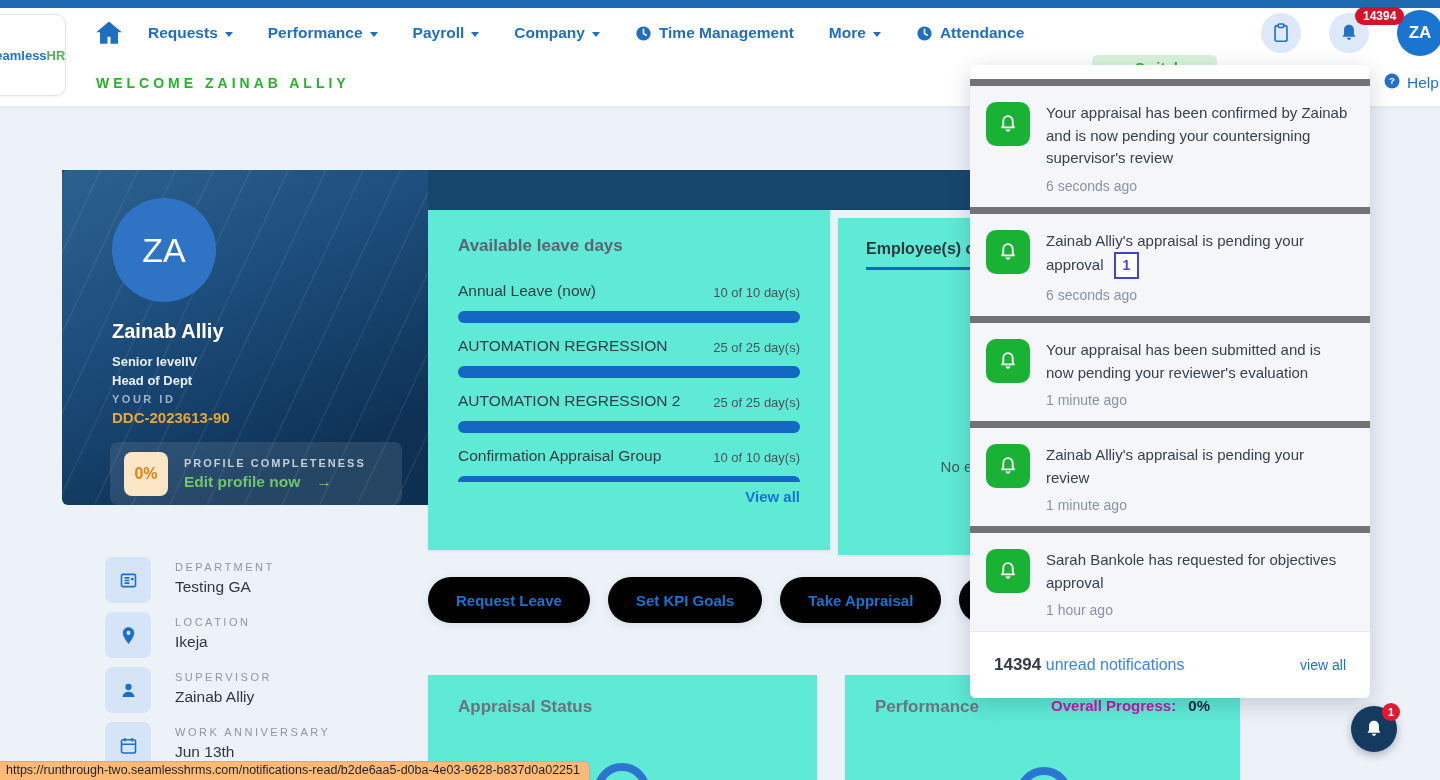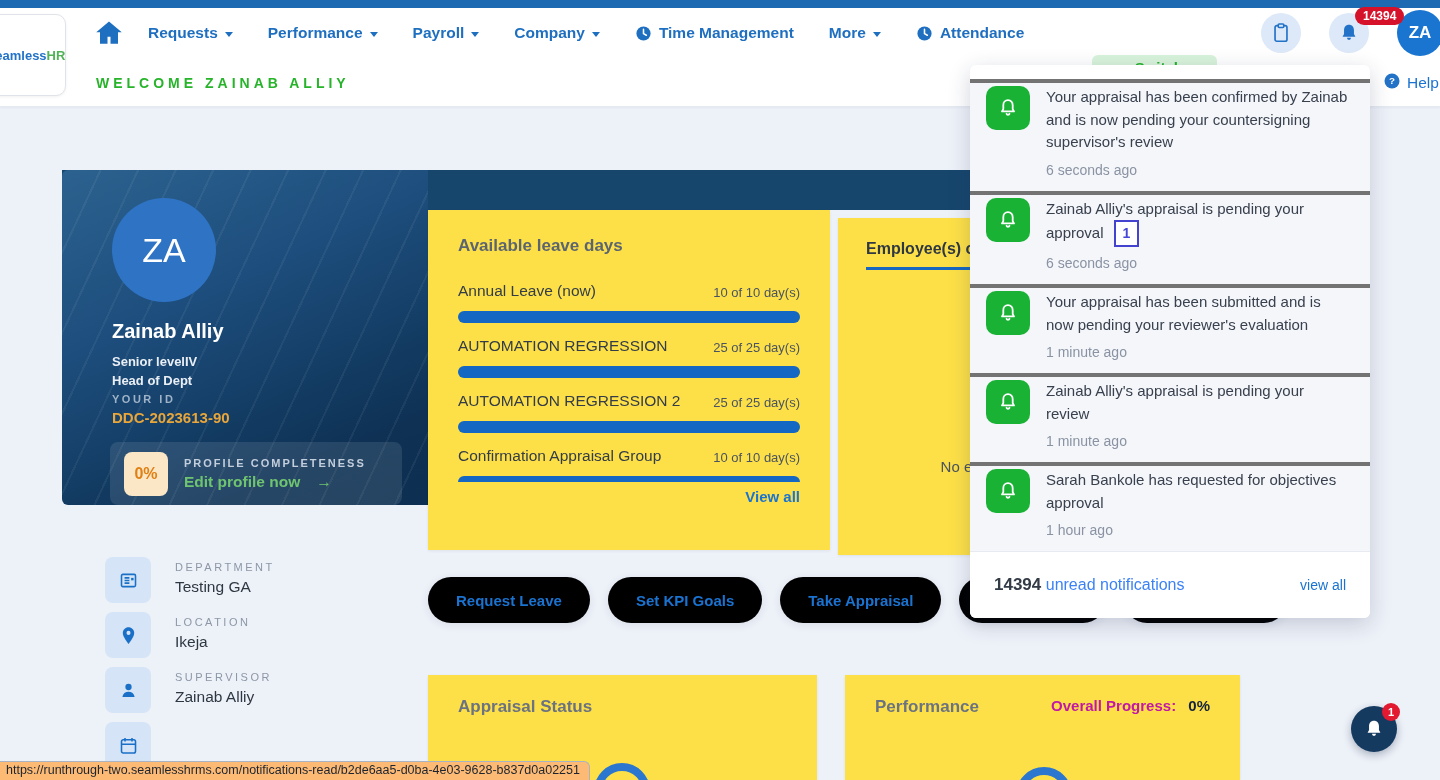--- a/index.html
+++ b/index.html
@@ -40,21 +40,21 @@
   .pc-level { position:absolute; left:50px; top:184px; color:#eaeff6; font-size:13px; font-weight:bold; }
   .pc-role { position:absolute; left:50px; top:203px; color:#eaeff6; font-size:13px; font-weight:bold; }
   .pc-idlabel { position:absolute; left:50px; top:223px; color:#9fb3c8; font-size:11px; font-weight:bold; letter-spacing:2.5px; }
   .pc-id { position:absolute; left:50px; top:239px; color:#e9a63a; font-size:15px; font-weight:bold; }
   .pc-complete { position:absolute; left:48px; top:272px; width:292px; height:63px; background:rgba(255,255,255,0.10); border-radius:8px; display:flex; align-items:center; padding:0 14px; gap:16px; }
   .pc-pct { width:44px; height:44px; background:#fbe7c6; color:#e07f13; font-weight:bold; font-size:16px; border-radius:8px; display:flex; align-items:center; justify-content:center; flex:none; }
   .pc-clabel { color:#c3cedd; font-size:11px; font-weight:bold; letter-spacing:2px; }
   .pc-edit { color:#6fc470; font-size:15.5px; font-weight:bold; margin-top:4px; cursor:pointer; display:flex; gap:16px; align-items:center; }
 
   
-  .card { position:absolute; background:#fde047; box-shadow:0 1px 3px rgba(30,50,90,.07); }
+  .card { position:absolute; background:#5eead4; box-shadow:0 1px 3px rgba(30,50,90,.07); }
   .leave-card { left:428px; top:210px; width:402px; height:340px; padding:26px 30px 0 30px; }
   .leave-title { color:#5b6470; font-size:17px; font-weight:bold; margin-bottom:26px; }
   .leave-row { margin-bottom:14px; }
   .leave-row-head { display:flex; justify-content:space-between; align-items:flex-end; }
   .leave-label { color:#333c48; font-size:15.5px; }
   .leave-val { color:#4a5361; font-size:13px; }
   .leave-bar { height:12px; background:#1467c2; border-radius:6px; margin-top:11px; width:100%; }
   .leave-bar.clipped { height:6px; border-radius:6px 6px 0 0; margin-bottom:0; }
   .leave-viewall { text-align:right; color:#1a73d1; font-size:15px; font-weight:bold; margin-top:6px; cursor:pointer; }
 
@@ -77,21 +77,21 @@
   
   .info-list { position:absolute; left:105px; top:557px; display:flex; flex-direction:column; gap:9px; }
   .info-item { display:flex; gap:24px; align-items:flex-start; height:46px; }
   .info-icon { width:46px; height:46px; border-radius:8px; background:#d5e4f6; display:flex; align-items:center; justify-content:center; flex:none; }
   .info-icon svg { width:21px; height:21px; }
   .info-label { color:#8d97a6; font-size:11px; font-weight:normal; letter-spacing:2.5px; margin-top:4px; }
   .info-value { color:#2f3842; font-size:15.5px; margin-top:5px; }
 
   
   .notif-panel { position:absolute; left:970px; top:65px; width:400px; background:#fff; border-radius:6px; box-shadow:0 6px 22px rgba(30,40,80,.20); z-index:50; padding-top:14px; overflow:hidden; }
-  .notif-row { background:#f4f6fa; border-top:4px solid #737373; padding:3px 22px 13px 16px; display:flex; gap:16px; cursor:pointer; }
+  .notif-row { background:#f4f6fa; border-top:7px solid #737373; padding:16px 22px 13px 16px; display:flex; gap:16px; cursor:pointer; }
   .notif-ic { width:44px; height:44px; border-radius:10px; background:#19b234; display:flex; align-items:center; justify-content:center; flex:none; }
   .notif-ic svg { width:24px; height:24px; }
   .notif-text { color:#39414e; font-size:15px; line-height:1.5; }
   .notif-time { color:#8a93a3; font-size:14px; margin-top:8px; }
   .annot-badge { display:inline-block; border:2px solid #4343cf; color:#4646d8; background:#fff; min-width:14px; text-align:center; padding:1px 7px; margin-left:10px; font-size:14px; font-weight:bold; }
   .notif-footer { background:#fff; padding:23px 24px; display:flex; justify-content:space-between; align-items:baseline; }
   .notif-count { color:#333b46; font-size:17px; font-weight:bold; }
   .notif-count-label { color:#3b82f6; font-size:16px; font-weight:normal; }
   .notif-viewall { color:#1a73d1; font-size:14px; cursor:pointer; }
 
@@ -320,20 +320,24 @@
         <div class="info-value">Zainab Alliy</div>
       </div>
     </div>
     <div class="info-item">
       <div class="info-icon">
         <svg viewBox="0 0 24 24" fill="none" stroke="#1a6fc7" stroke-width="1.8">
             <rect x="4" y="5.5" width="16" height="15" rx="2"></rect>
             <path d="M8 3.5v4M16 3.5v4M4 10.5h16"></path>
           </svg>
       </div>
+      <div>
+        <div class="info-label">WORK ANNIVERSARY</div>
+        <div class="info-value">Jun 13th</div>
+      </div>
     </div>
   </div>
 
   <div class="notif-panel">
 
     <div class="notif-row">
       <div class="notif-ic">
           <svg viewBox="0 0 24 24" fill="none" stroke="#fff" stroke-width="1.8" stroke-linejoin="round">
             <path d="M12 4.2c-2.9 0-4.7 2.1-4.7 5v3.9L6 15.4h12l-1.3-2.3V9.2c0-2.9-1.8-5-4.7-5z"></path>
             <path d="M10.5 17.8a1.6 1.6 0 0 0 3 0" stroke-linecap="round"></path>

